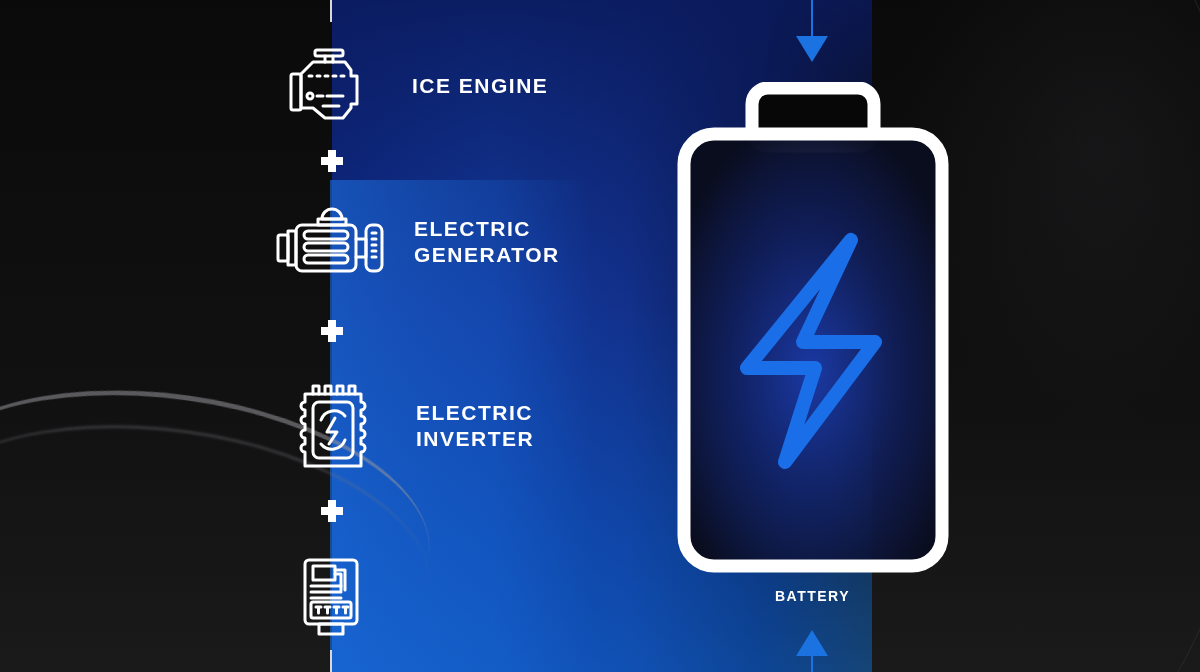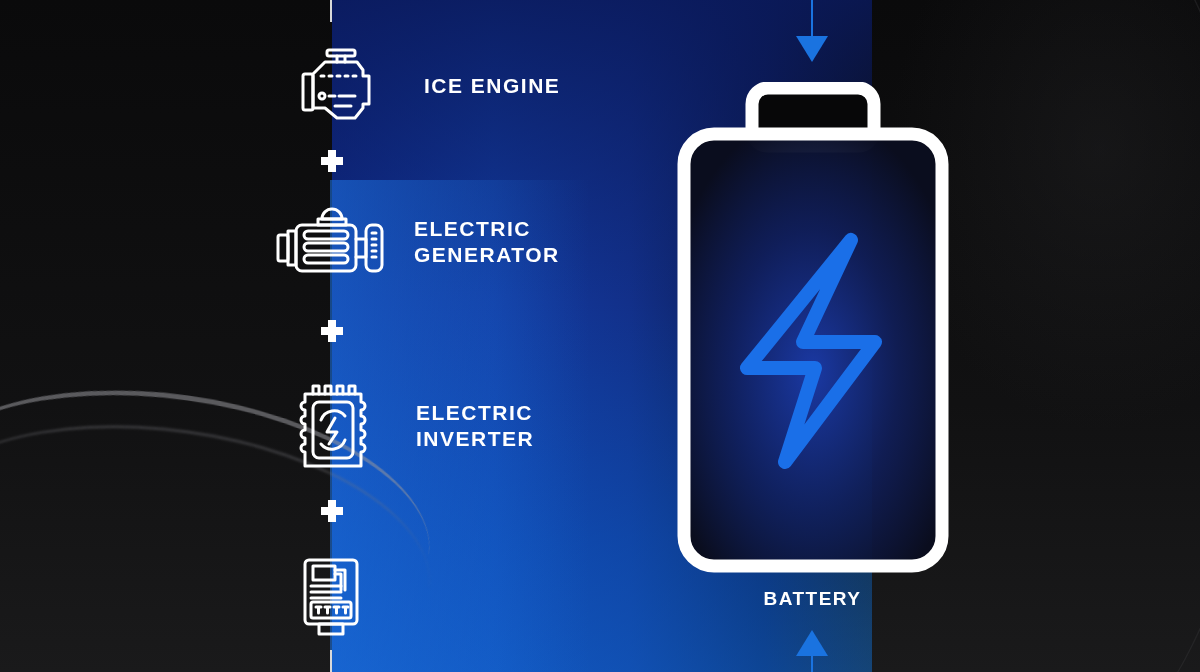--- a/index.html
+++ b/index.html
@@ -56,38 +56,38 @@
   .label {
     color: #ffffff; font-weight: bold; font-size: 21px; letter-spacing: 1.5px;
     line-height: 26px; white-space: pre-line;
   }
   .plus { position: absolute; left: 321px; width: 22px; height: 22px; }
   .plus::before, .plus::after { content: ""; position: absolute; background: #fff; }
   .plus::before { left: 7px; top: 0; width: 8px; height: 22px; }
   .plus::after { left: 0; top: 7px; width: 22px; height: 8px; }
   .battery-label {
     position: absolute; left: 700px; width: 225px; top: 588px; text-align: center;
-    color: #fff; font-weight: bold; font-size: 19px; letter-spacing: 1.5px;
+    color: #fff; font-weight: bold; font-size: 14px; letter-spacing: 1.5px;
   }
   svg { display: block; }
 </style>
 </head>
 <body>
 
 <div class="bg-dark"></div>
 <div class="arc-right"></div>
 <div class="blue-band"></div>
 <div class="blue-glow"></div>
 <div class="swoosh"></div>
 <div class="swoosh2"></div>
 
 <div class="vline" style="top:0;height:22px"></div>
 <div class="vline" style="top:650px;height:22px"></div>
 
-<div class="item" style="left:284px;top:46px;">
+<div class="item" style="left:272px;top:46px;">
   <div class="icon-box">
     <svg width="80" height="80" viewBox="0 0 80 80" fill="none" stroke="#fff" stroke-width="3" stroke-linejoin="round" stroke-linecap="round">
       <rect x="28" y="4" width="28" height="6" rx="2"></rect>
       <path d="M38 10 v6 M46 10 v6"></path>
       <path d="M26 16 H58 L64 24 V30 H70 V58 H64 V62 L56 72 H38 L26 62 H14 V28 L26 16 Z"></path>
       <rect x="4" y="28" width="10" height="36" rx="2"></rect>
       <path d="M22 30 h3 M30 30 h3 M38 30 h3 M46 30 h3 M54 30 h3"></path>
       <circle cx="23" cy="50" r="3"></circle>
       <path d="M30 50 h6 M40 50 h16"></path>
       <path d="M36 60 h16"></path>

